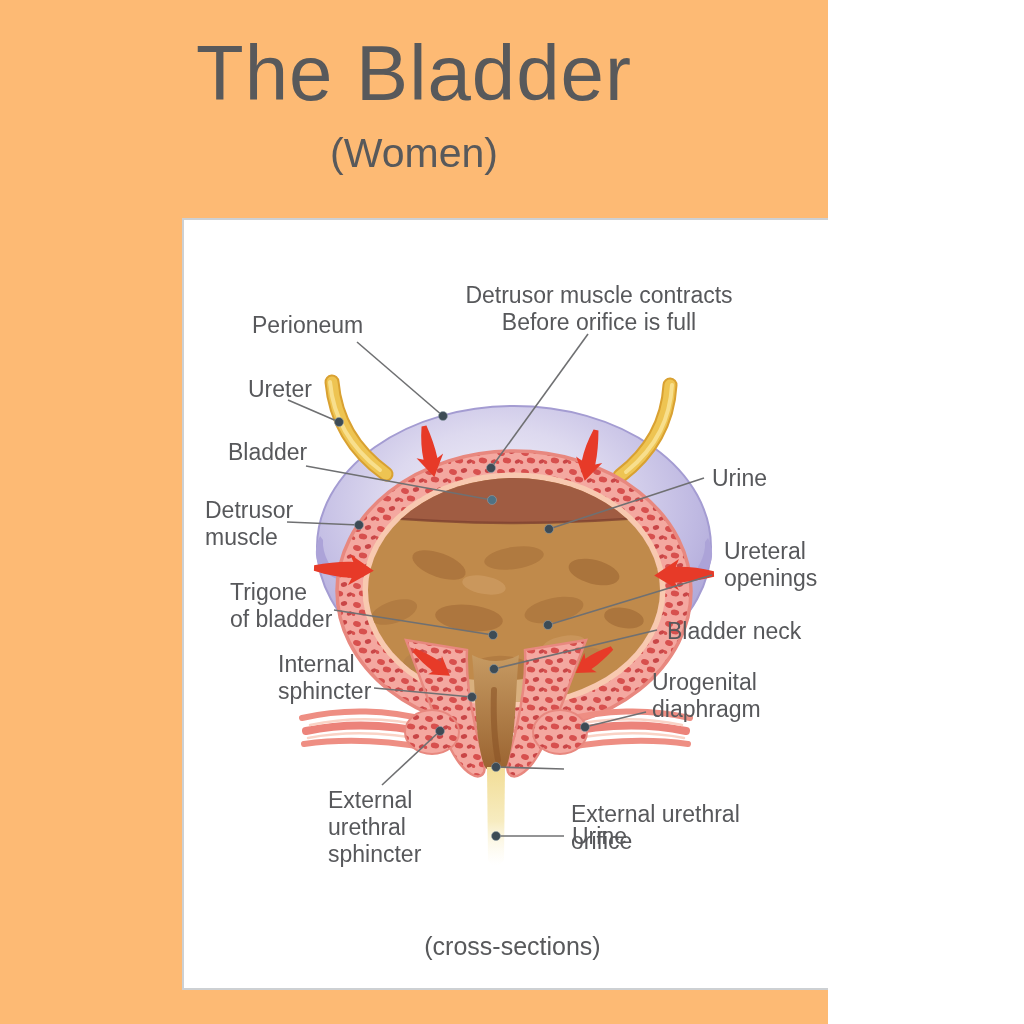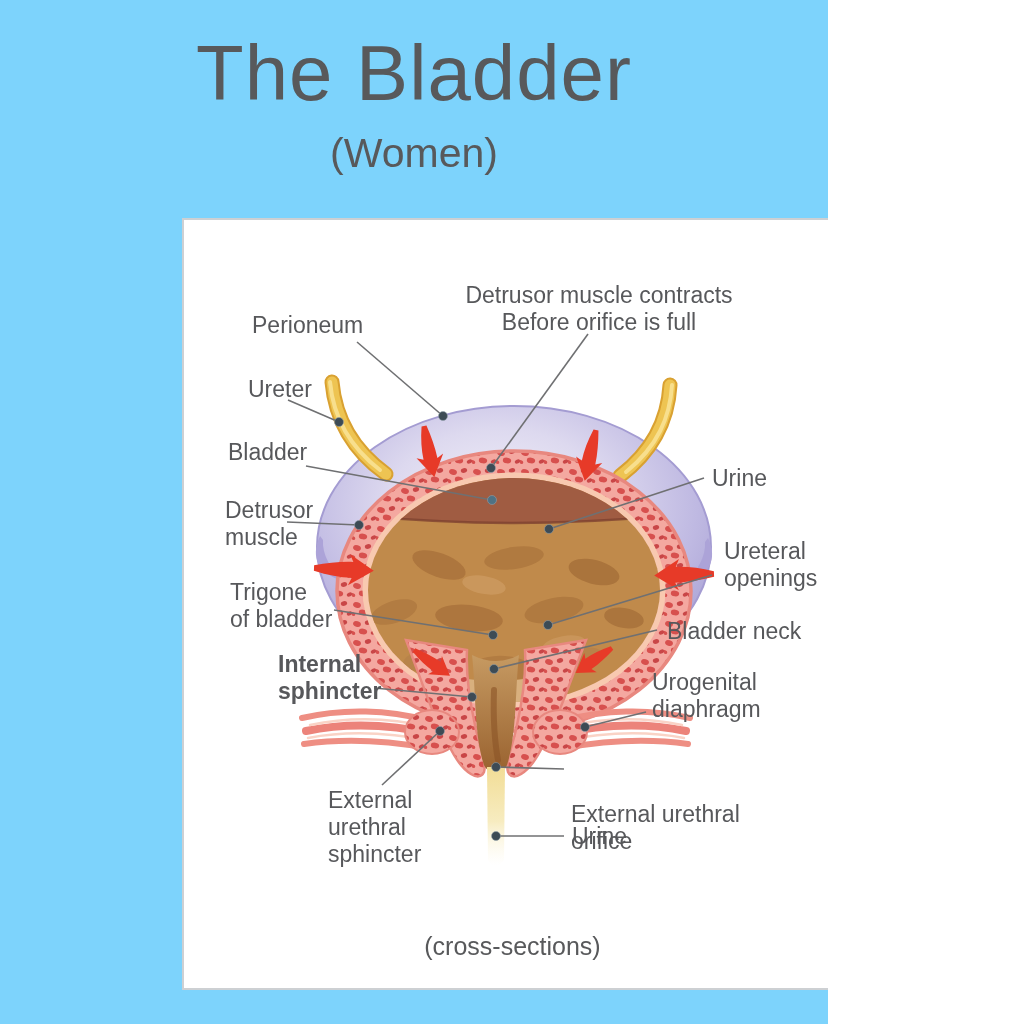--- a/index.html
+++ b/index.html
@@ -1,16 +1,16 @@
 <!DOCTYPE html>
 <html><head>
 <meta charset="utf-8">
 <style>
   html,body{margin:0;padding:0;background:#ffffff;}
-  #stage{position:relative;width:828px;height:1024px;background:#7dd3fc;overflow:hidden;
+  #stage{position:relative;width:828px;height:1024px;background:#fdba74;overflow:hidden;
          font-family:"Liberation Sans", sans-serif;}
   .title{position:absolute;left:0;top:28px;width:100%;text-align:center;
          font-size:78px;color:#58595b;letter-spacing:1px;}
   .subtitle{position:absolute;left:0;top:130px;width:100%;text-align:center;
          font-size:41px;color:#58595b;}
   .diagram-box{position:absolute;left:182px;top:218px;width:661px;height:772px;
          border:2px solid #cdd0d3;background:#ffffff;box-sizing:border-box;}
   .diagram-inner{position:absolute;left:0;top:0;width:657px;height:768px;}
   .anatomy-svg{position:absolute;left:0;top:0;width:657px;height:768px;}
   .label{position:absolute;font-size:23px;line-height:27px;color:#57585b;
@@ -167,25 +167,25 @@
           <circle cx="312" cy="547" r="4.5"></circle>
           <circle cx="312" cy="616" r="4.5"></circle>
         </g>
       </svg>
 
       <div class="label" style="left:68px;top:92px;">Perioneum</div>
       <div class="label center" style="left:270px;top:62px;width:290px;">Detrusor muscle contracts
 Before orifice is full</div>
       <div class="label" style="left:64px;top:156px;">Ureter</div>
       <div class="label" style="left:44px;top:219px;">Bladder</div>
-      <div class="label" style="left:21px;top:277px;margin-left:20px;">Detrusor
+      <div class="label" style="left:21px;top:277px;">Detrusor
 muscle</div>
       <div class="label" style="left:46px;top:359px;">Trigone
 of bladder</div>
-      <div class="label" style="left:94px;top:431px;font-weight:bold;">Internal
+      <div class="label" style="left:94px;top:431px;">Internal
 sphincter</div>
       <div class="label" style="left:144px;top:567px;">External
 urethral
 sphincter</div>
       <div class="label" style="left:528px;top:245px;">Urine</div>
       <div class="label" style="left:540px;top:318px;">Ureteral
 openings</div>
       <div class="label" style="left:483px;top:398px;">Bladder neck</div>
       <div class="label" style="left:468px;top:449px;">Urogenital
 diaphragm</div>

